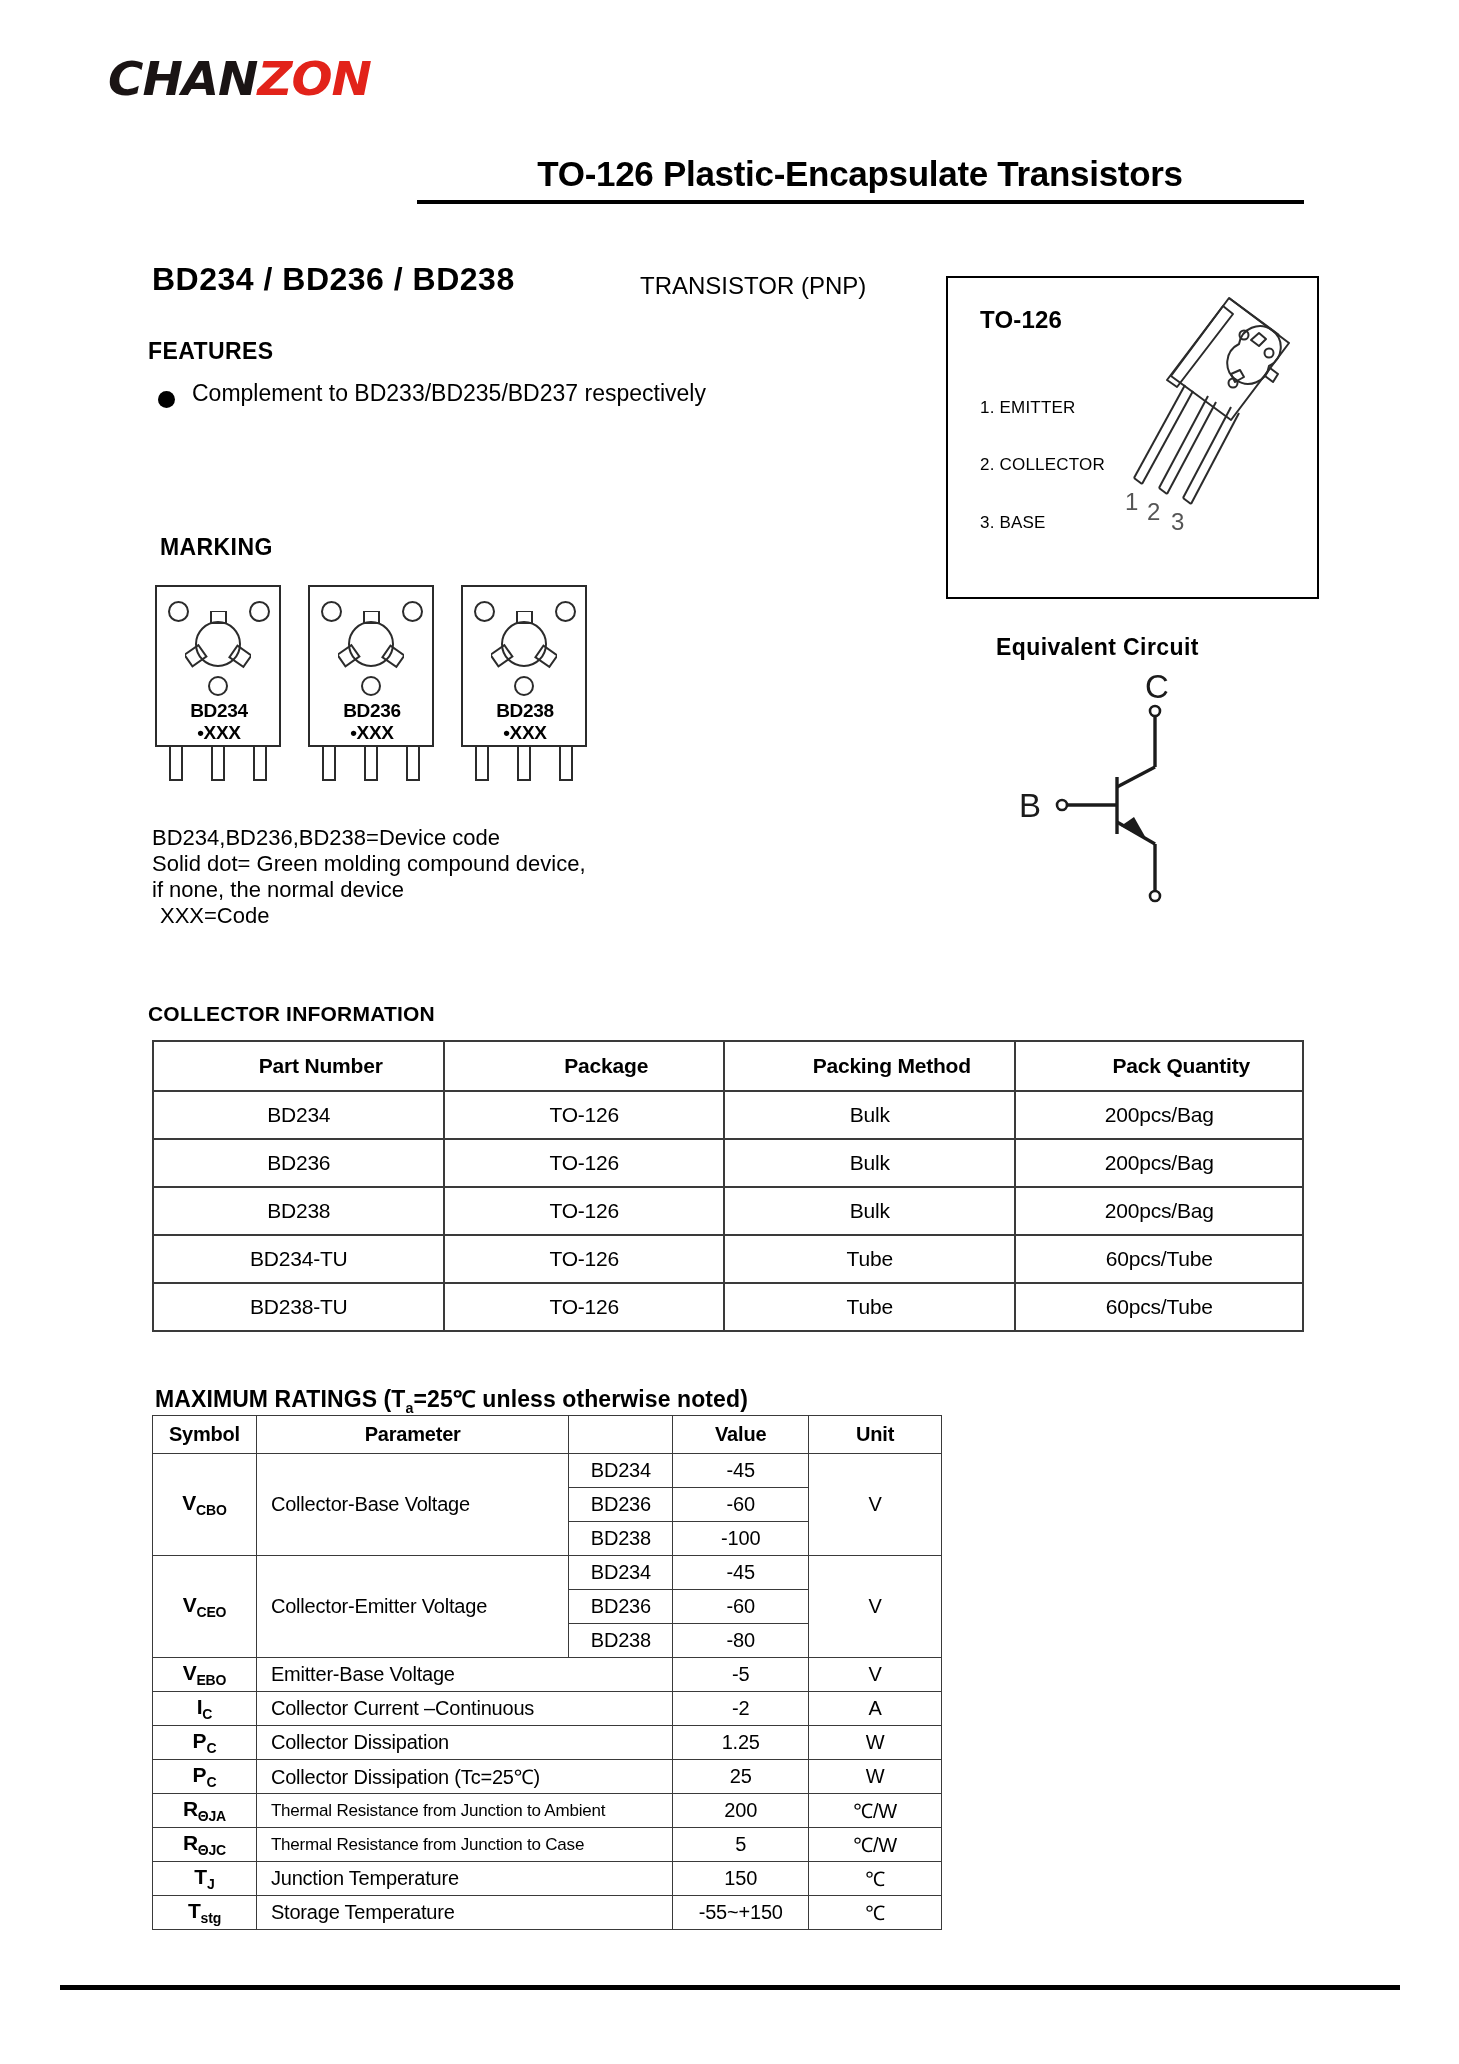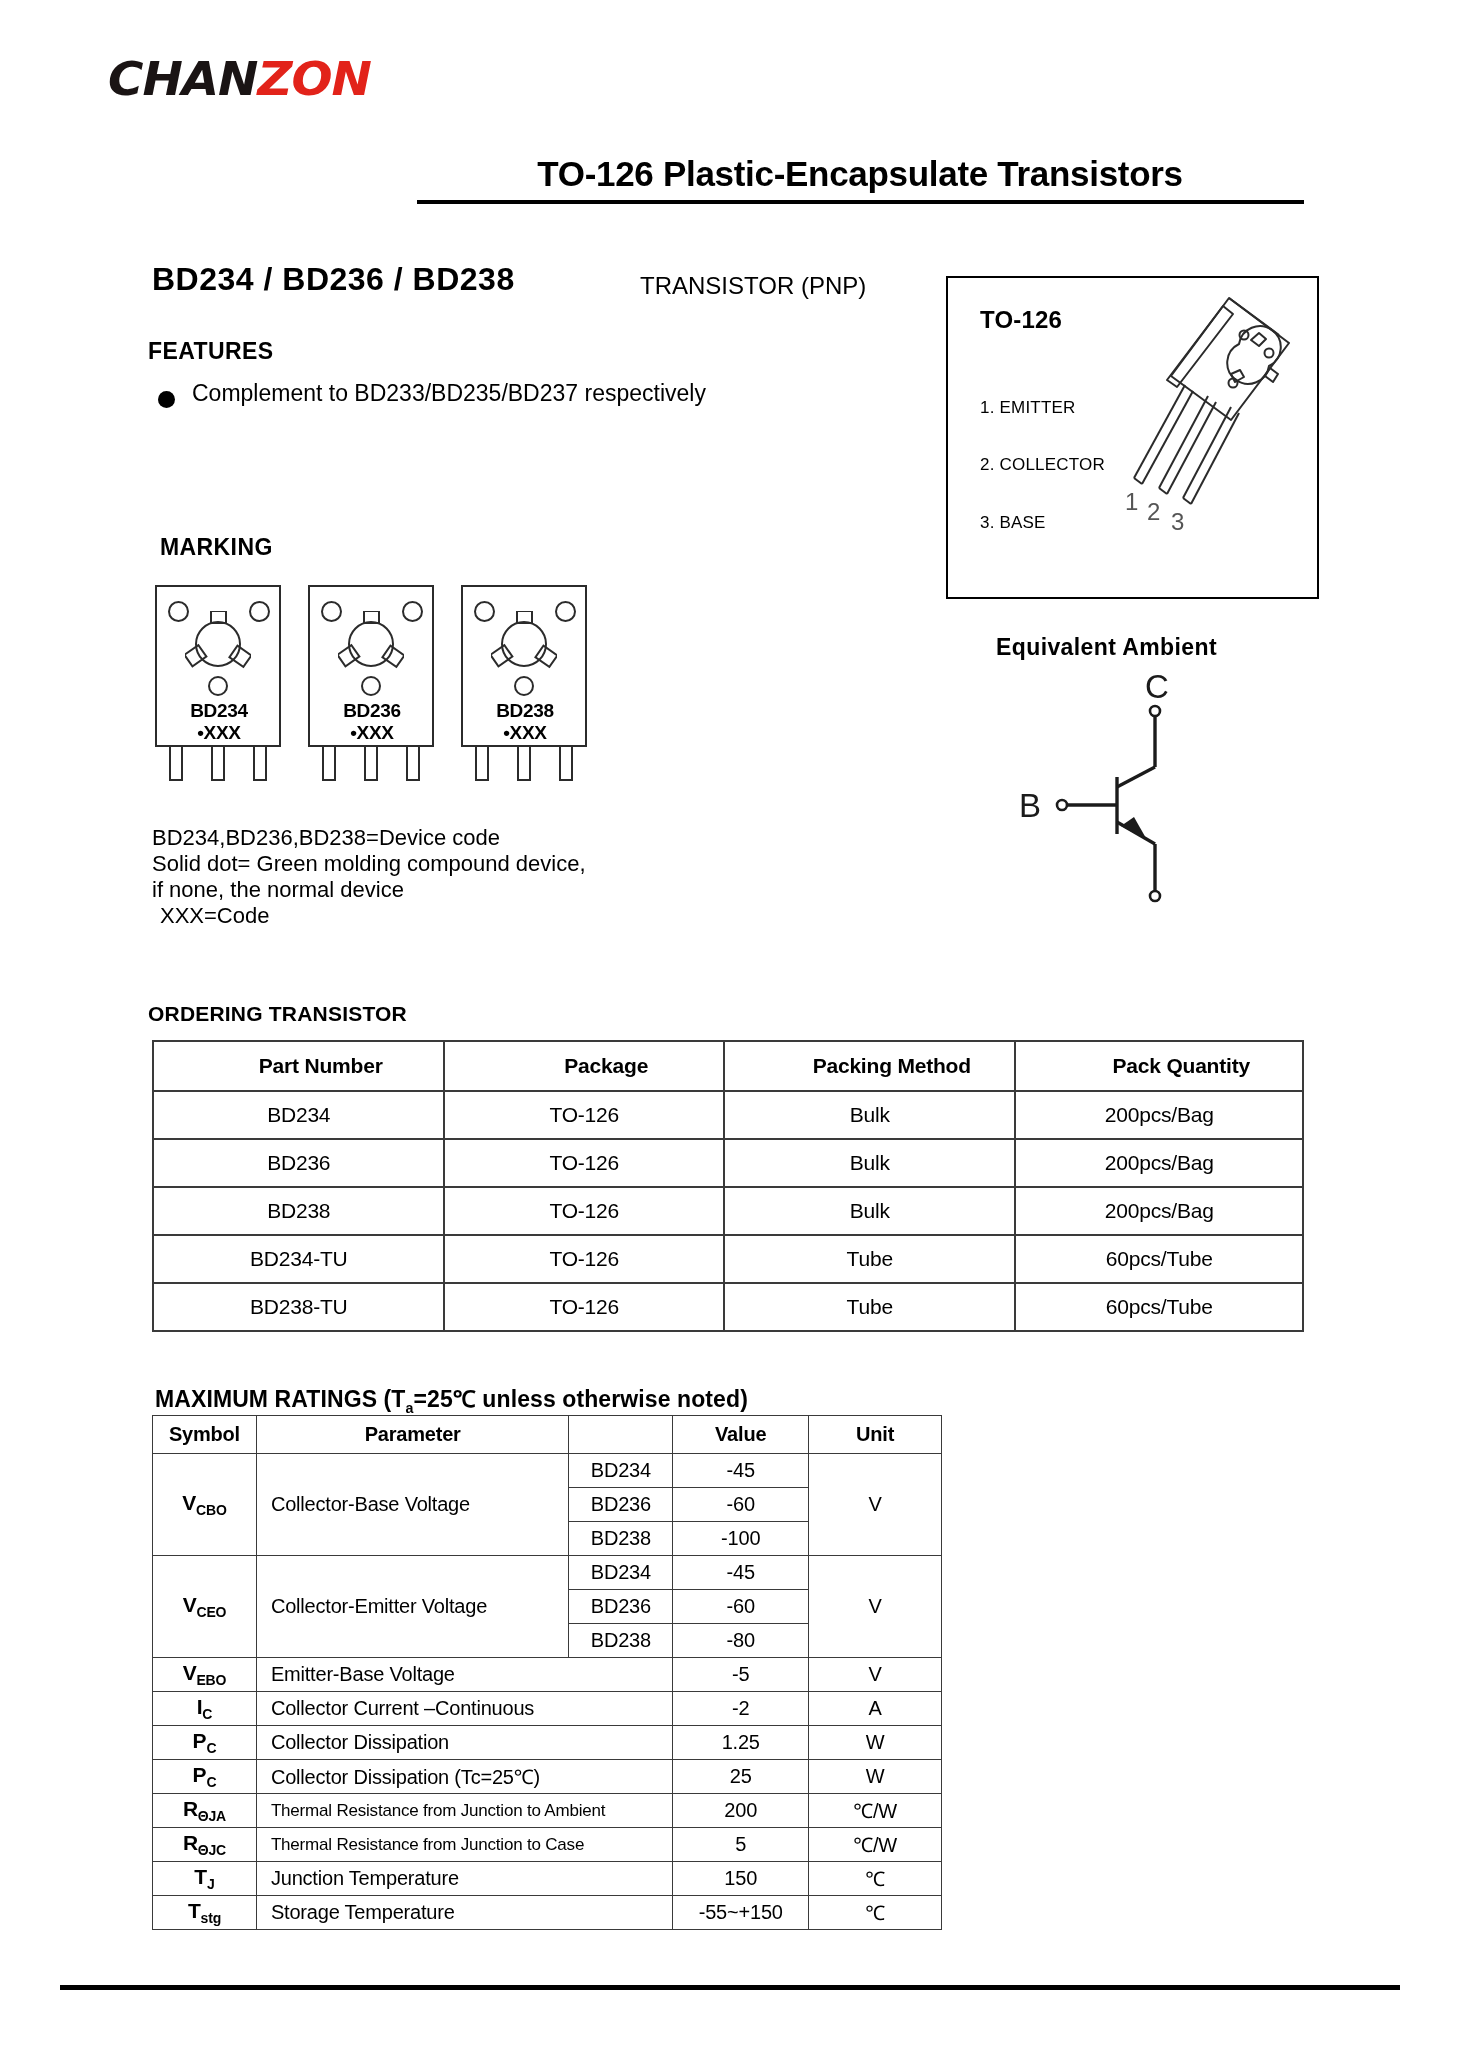--- a/index.html
+++ b/index.html
@@ -451,21 +451,21 @@
         <path d="M140,52 l8,-7 l7,6 l-7,7 z"></path>
         <path d="M129,82 l-9,4 l4,8 l9,-5 z"></path>
         <path d="M159,80 l8,6 l-5,8 l-8,-6 z"></path>
       </g>
       <text x="14" y="222" font-family="Liberation Sans, sans-serif" font-size="24" fill="#555">1</text>
       <text x="36" y="232" font-family="Liberation Sans, sans-serif" font-size="24" fill="#555">2</text>
       <text x="60" y="242" font-family="Liberation Sans, sans-serif" font-size="24" fill="#555">3</text>
     </svg>
   </div>
 
-  <div id="eq-title">Equivalent  Ambient</div>
+  <div id="eq-title">Equivalent  Circuit</div>
   <svg id="eq-art" viewBox="0 0 230 230">
     <g stroke="#1b1b1b" stroke-width="3.4" fill="none">
 
       <line x1="62" y1="131" x2="112" y2="131"></line>
 
       <line x1="112" y1="103" x2="112" y2="160"></line>
 
       <line x1="112" y1="113" x2="150" y2="93"></line>
       <line x1="150" y1="93" x2="150" y2="42"></line>
 
@@ -476,21 +476,21 @@
       <circle cx="150" cy="222" r="5" stroke-width="2.6"></circle>
       <circle cx="57" cy="131" r="5" stroke-width="2.6"></circle>
     </g>
 
     <polygon points="116,152 142,166 129,143" fill="#1b1b1b"></polygon>
     <text x="140" y="24" font-family="Liberation Sans, sans-serif" font-size="33" fill="#1b1b1b">C</text>
     <text x="14" y="143" font-family="Liberation Sans, sans-serif" font-size="33" fill="#1b1b1b">B</text>
     <text x="139" y="260" font-family="Liberation Sans, sans-serif" font-size="33" fill="#1b1b1b">E</text>
   </svg>
 
-  <div class="sec-head" id="ordering-heading">ORDERING TRANSISTOR</div>
+  <div class="sec-head" id="ordering-heading">COLLECTOR INFORMATION</div>
 
   <table id="ordering-table">
     <colgroup>
         <col class="c1">
         <col class="c2">
         <col class="c3">
         <col class="c4">
       </colgroup>
     <thead>
       <tr>

